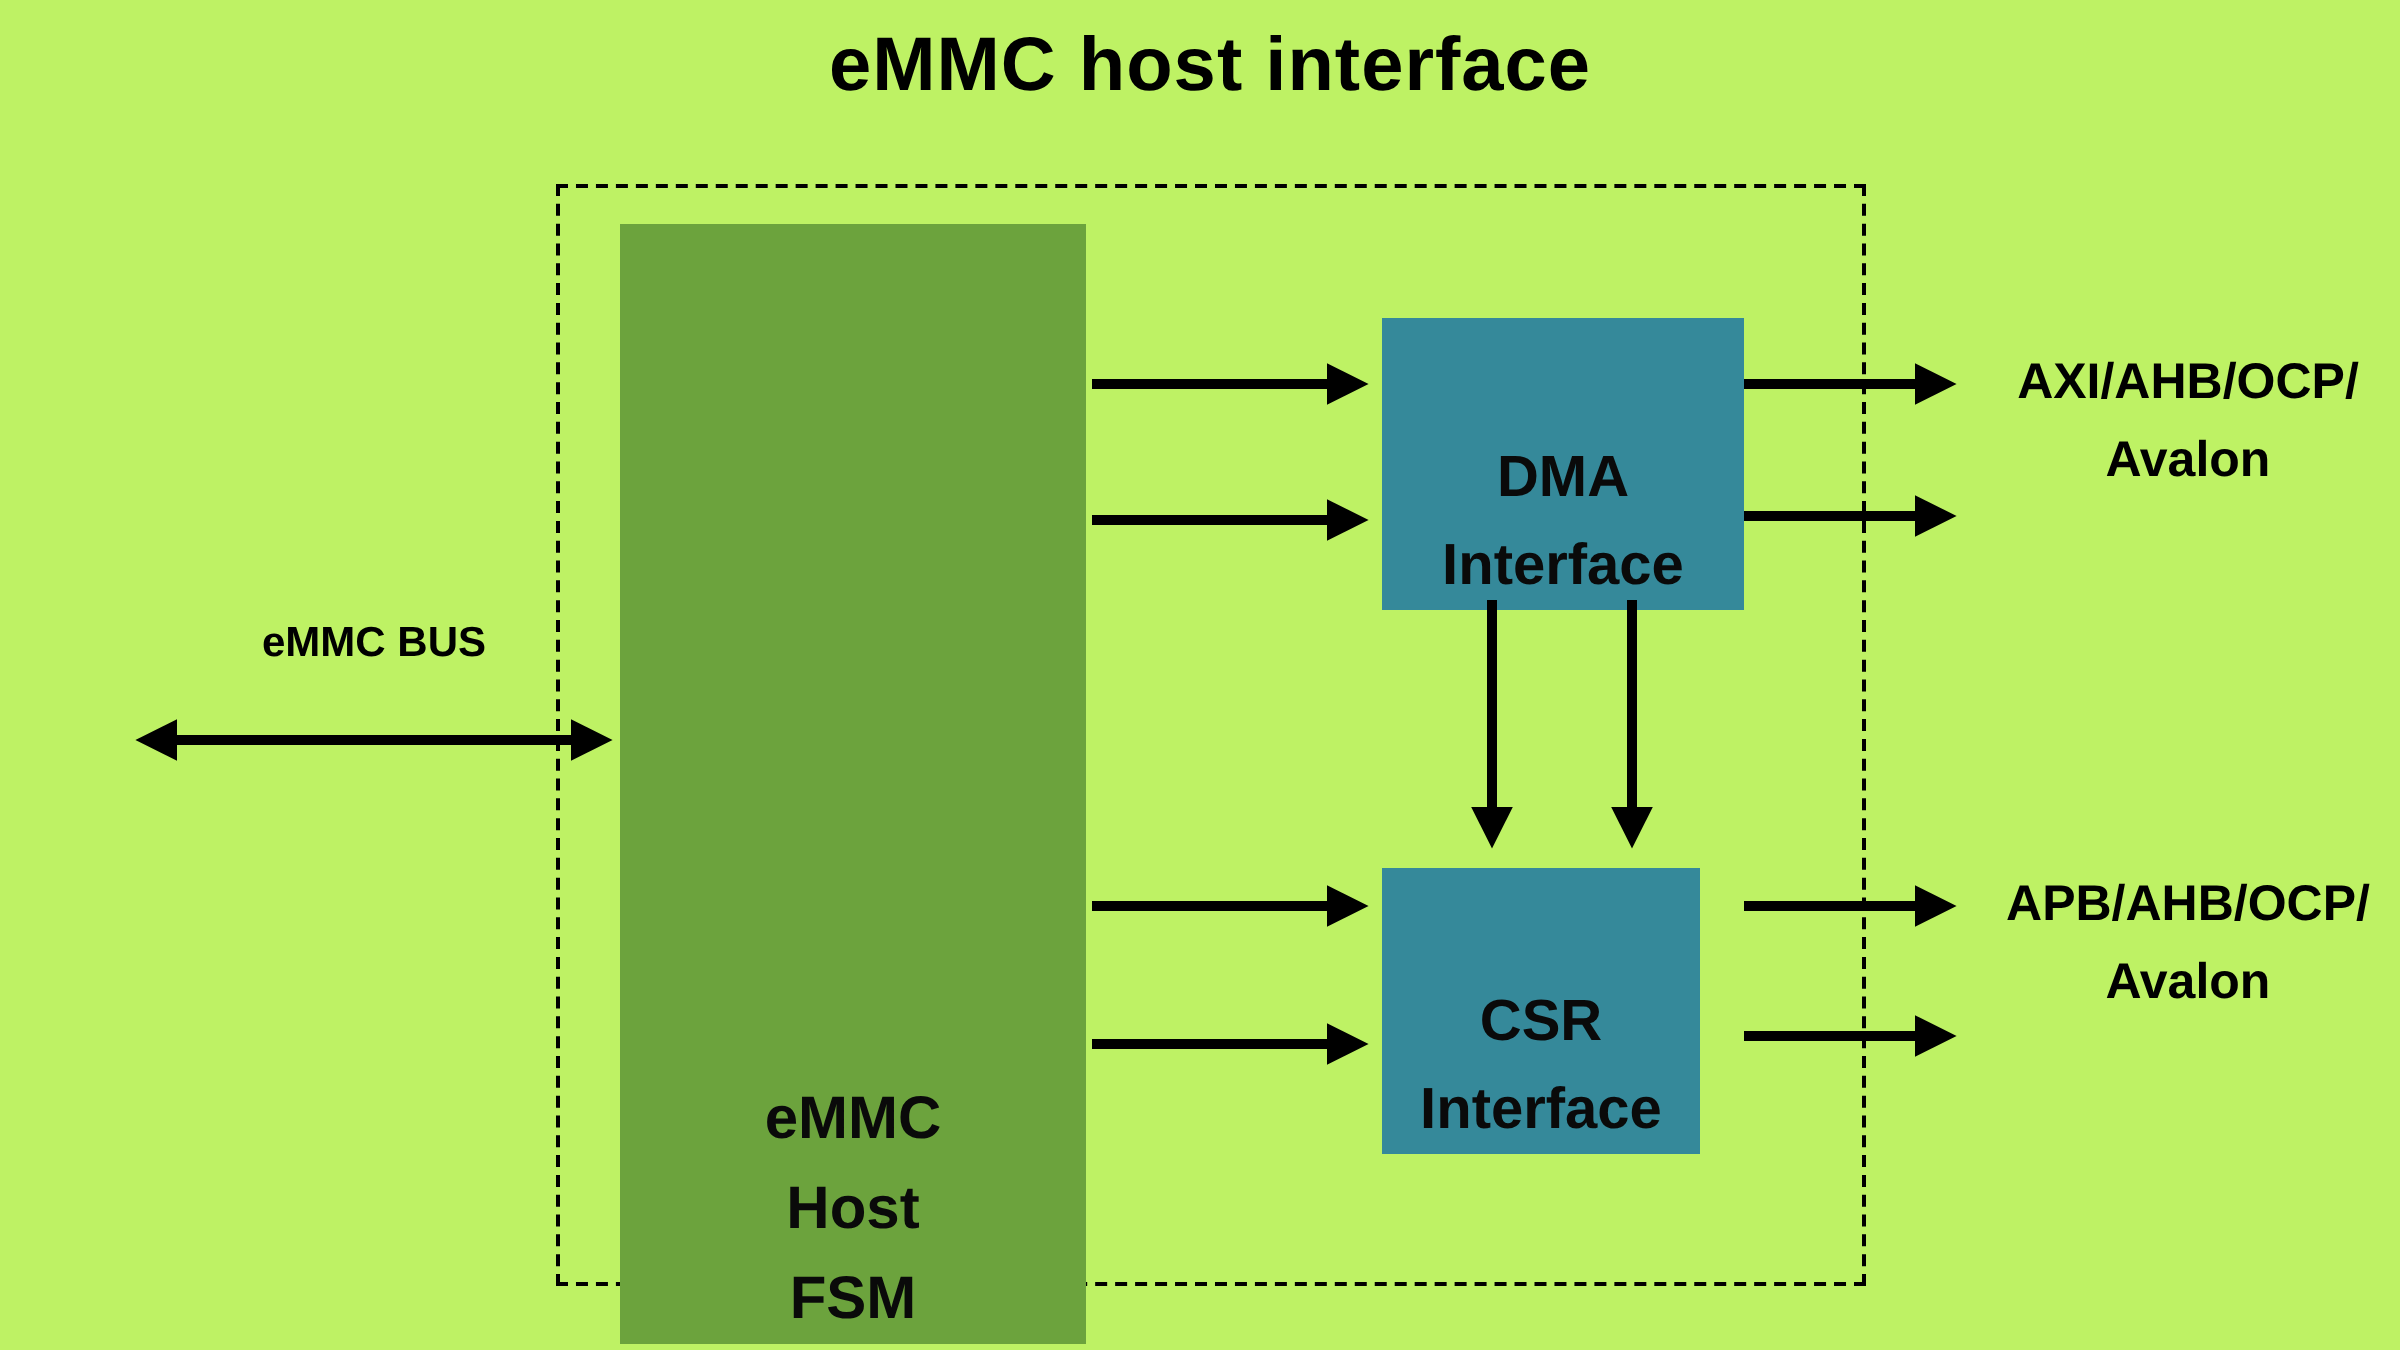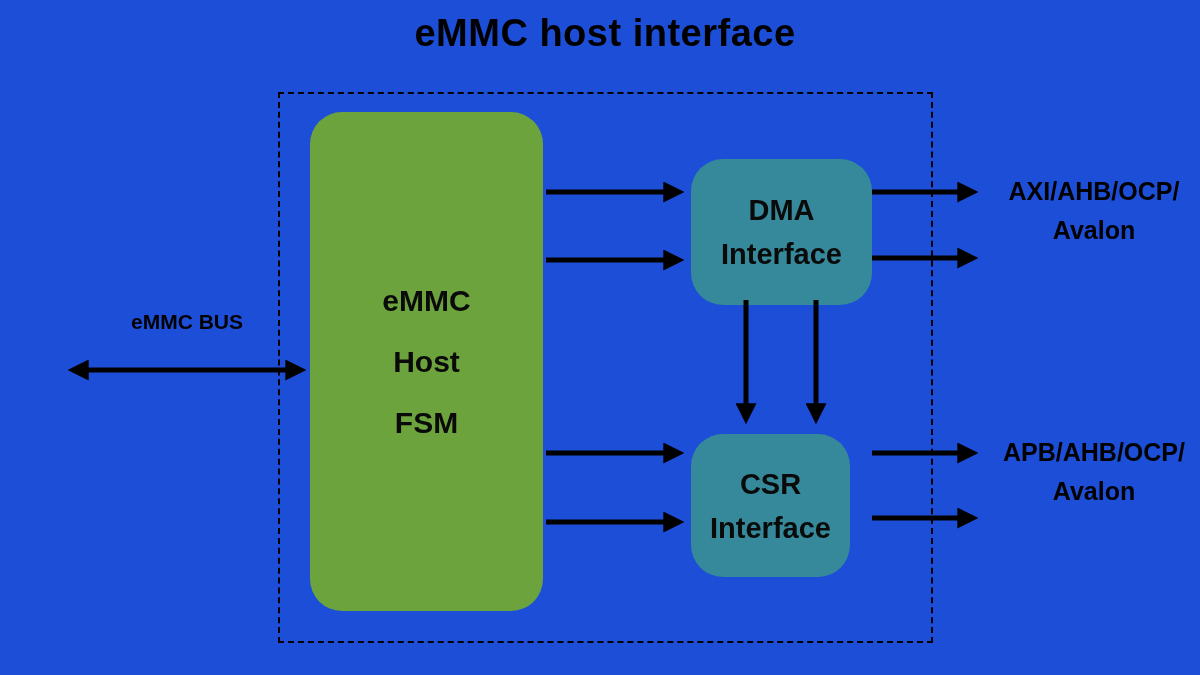--- a/index.html
+++ b/index.html
@@ -6,21 +6,21 @@
   html, body { background: #ffffff; }
   body {
     font-family: "Liberation Sans", sans-serif;
     font-weight: 700;
     color: #000000;
   }
   .canvas {
     position: relative;
     width: 1200px;
     height: 675px;
-    background: #1d4ed8;
+    background: #bef264;
     overflow: hidden;
   }
   .title {
     position: absolute;
     top: 12px;
     left: 0;
     width: 1210px;
     text-align: center;
     font-size: 38px;
     font-weight: 700;
@@ -33,34 +33,32 @@
     width: 655px;
     height: 551px;
     border: 2px dashed #000000;
     background: transparent;
   }
   .block {
     position: absolute;
     display: flex;
     flex-direction: column;
     align-items: center;
-    justify-content: center;
+    justify-content: flex-end;
     text-align: center;
     font-weight: 700;
     color: #0a0a0a;
-    border-radius: 32px;
   }
   .block-fsm {
     left: 310px;
     top: 112px;
     width: 233px;
-    height: 499px;
+    height: 560px;
     font-size: 30px;
     line-height: 45px;
-    gap: 16px;
   }
   .block-dma {
     left: 691px;
     top: 159px;
     width: 181px;
     height: 146px;
     font-size: 29px;
     line-height: 44px;
   }
   .block-csr {

